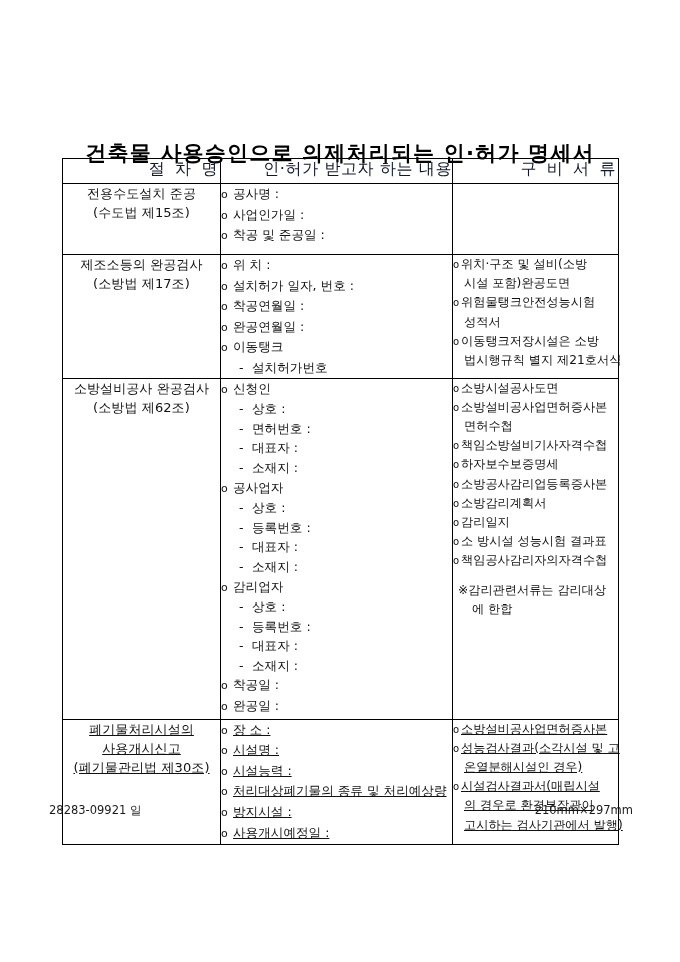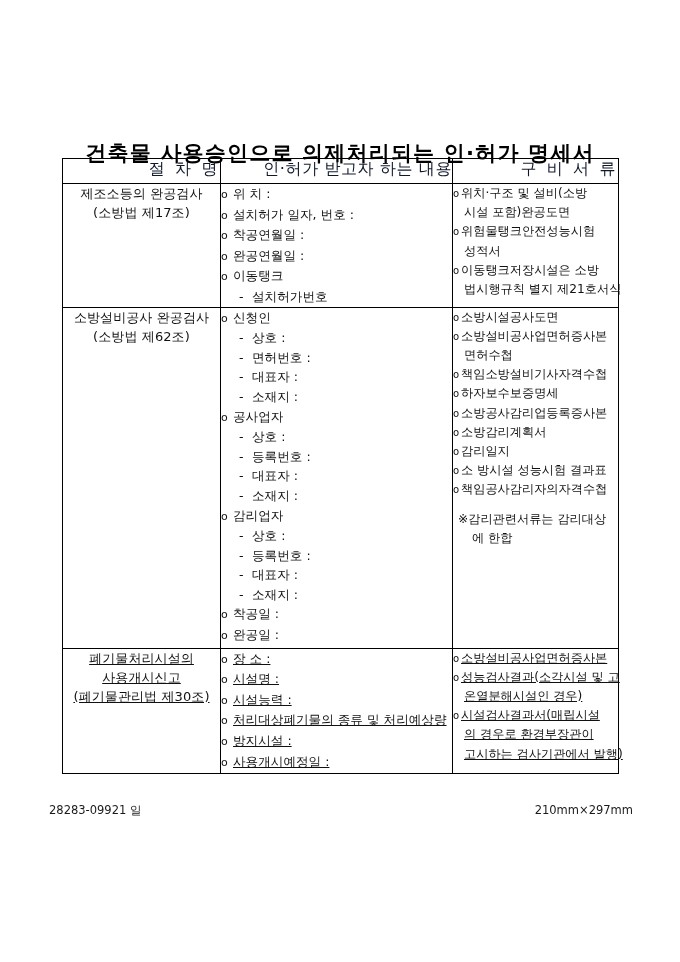--- a/index.html
+++ b/index.html
@@ -148,20 +148,34 @@
       <col class="col-docs">
     </colgroup>
     <thead>
       <tr>
         <th>절 차 명</th>
         <th class="th-mid">인·허가 받고자 하는 내용</th>
         <th>구 비 서 류</th>
       </tr>
     </thead>
     <tbody id="table-body">
+        <tr style="height: 71px;">
+          <td class="proc-cell">
+            <div>전용수도설치 준공</div>
+            <div>(수도법 제15조)</div>
+          </td>
+          <td class="content-cell">
+            <ul class="itemlist">
+              <li class="lvl0"><span class="bullet-o">o</span><span>공사명 :</span></li>
+              <li class="lvl0"><span class="bullet-o">o</span><span>사업인가일 :</span></li>
+              <li class="lvl0"><span class="bullet-o">o</span><span>착공 및 준공일 :</span></li>
+            </ul>
+          </td>
+          <td class="docs-cell"></td>
+        </tr>
         <tr style="height: 108px;">
           <td class="proc-cell">
             <div>제조소등의 완공검사</div>
             <div>(소방법 제17조)</div>
           </td>
           <td class="content-cell">
             <ul class="itemlist">
               <li class="lvl0"><span class="bullet-o">o</span><span>위  치 :</span></li>
               <li class="lvl0"><span class="bullet-o">o</span><span>설치허가 일자, 번호 :</span></li>
               <li class="lvl0"><span class="bullet-o">o</span><span>착공연월일 :</span></li>

